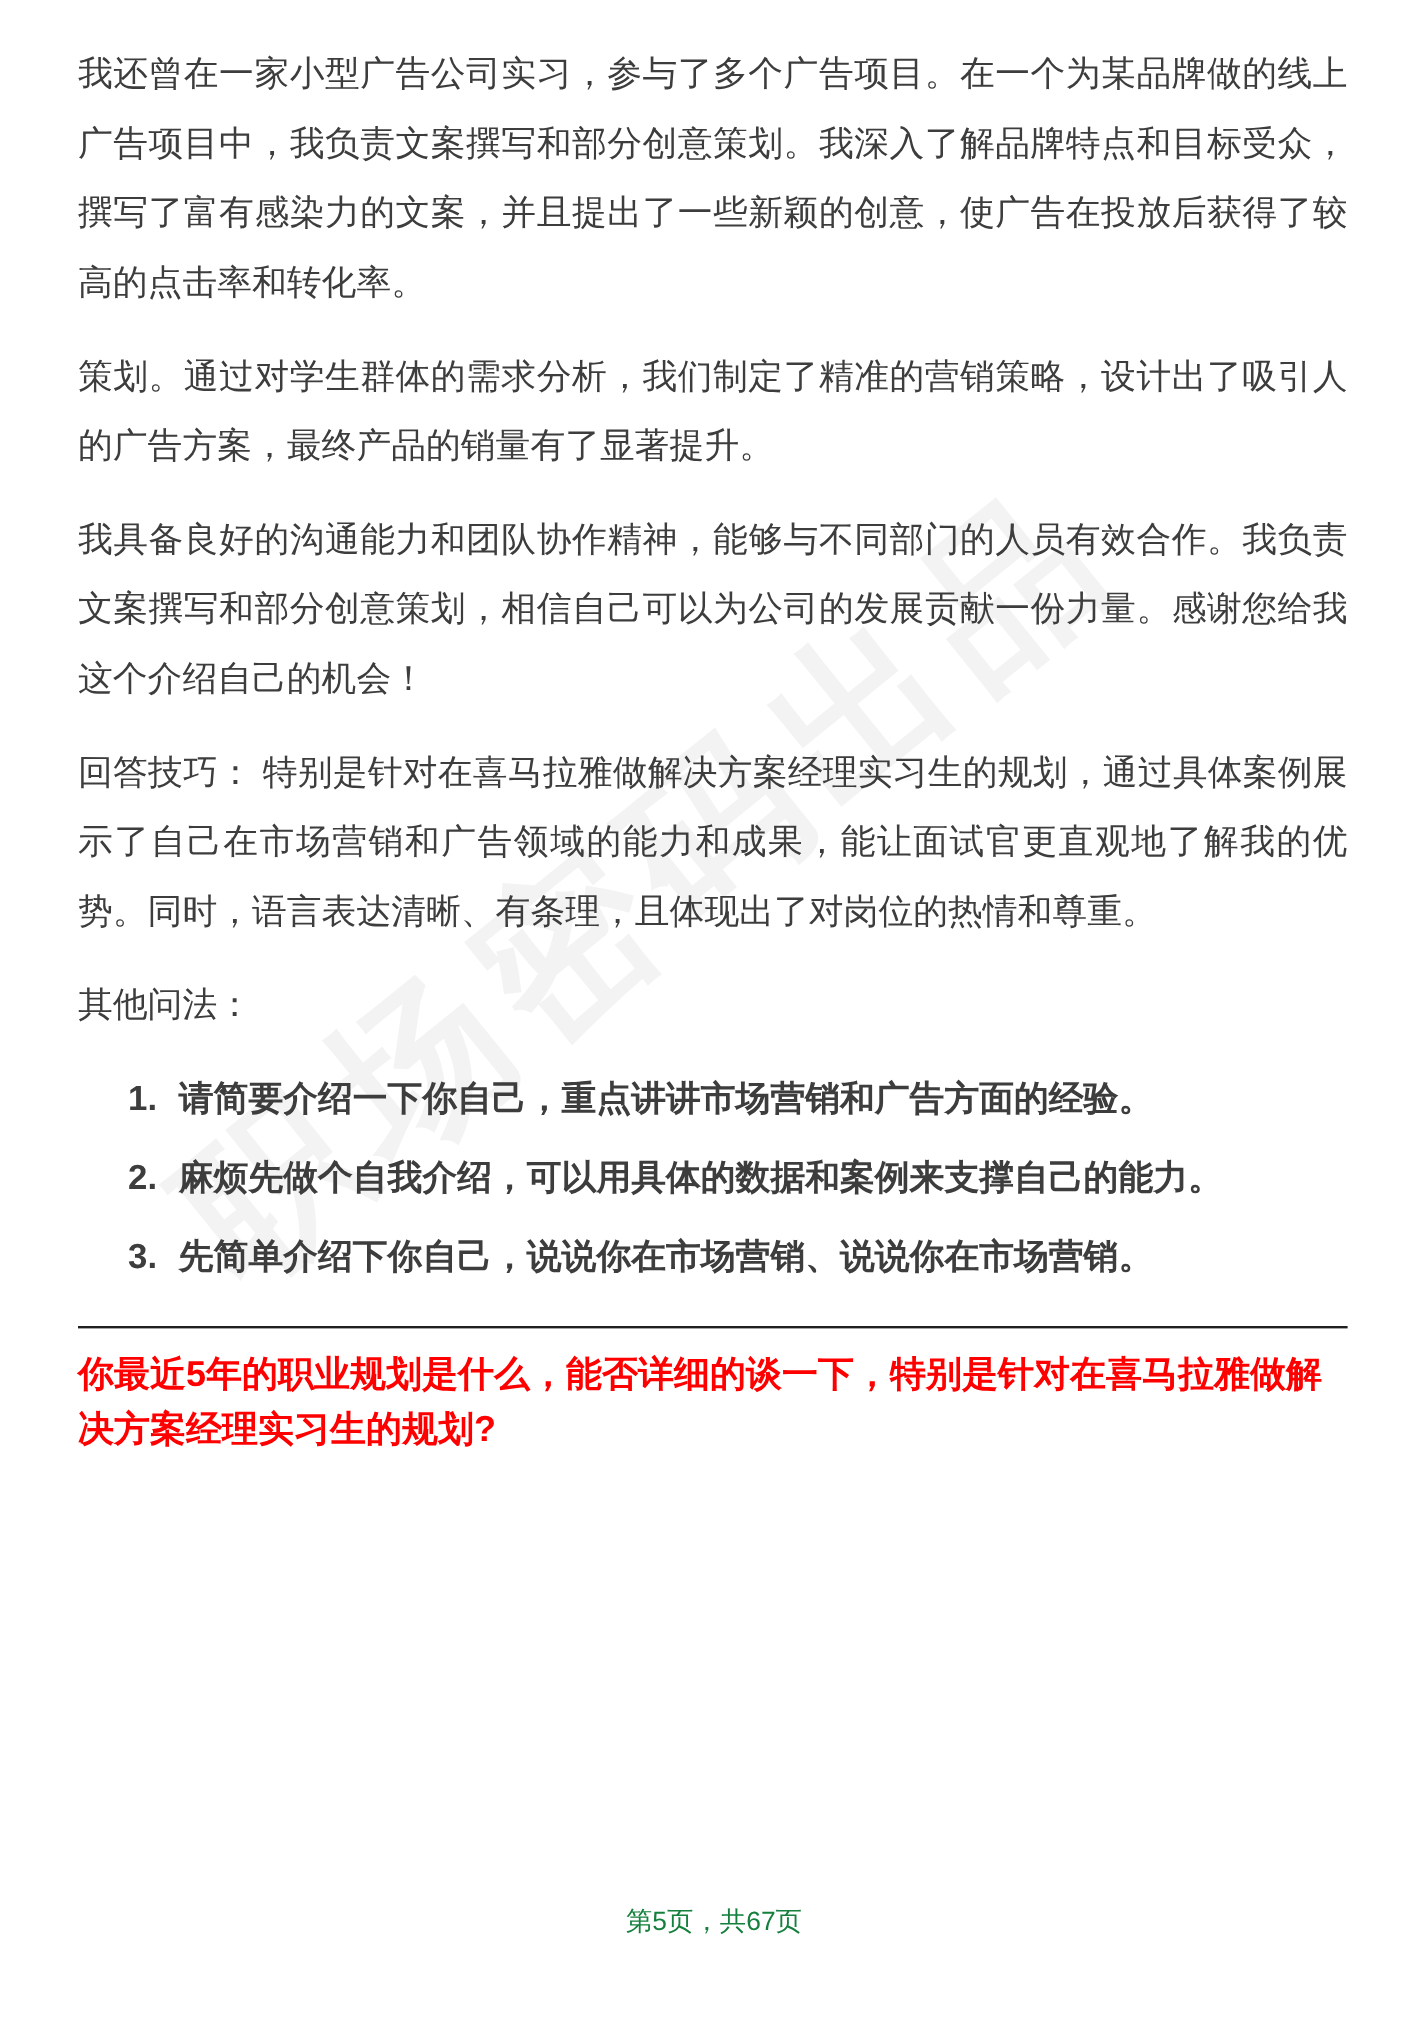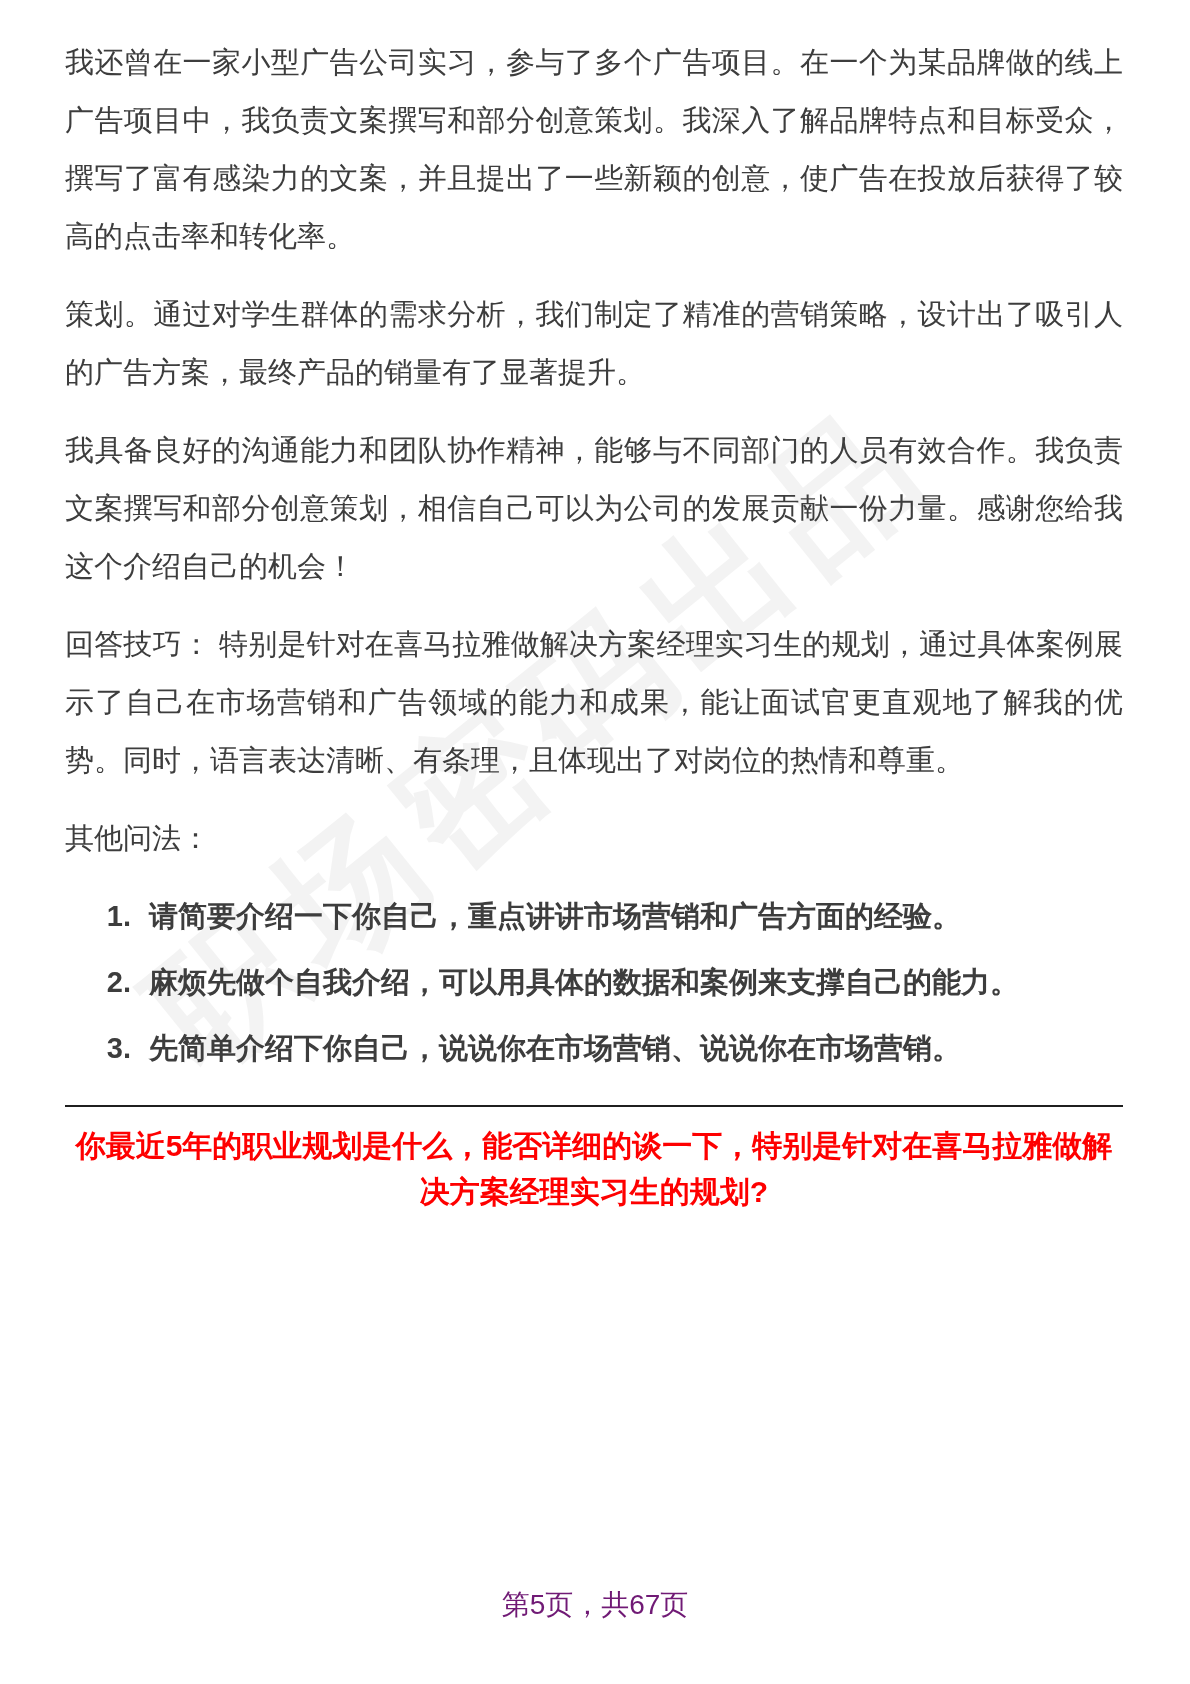--- a/index.html
+++ b/index.html
@@ -63,30 +63,30 @@
     border: none;
     border-top: 2px solid #1f1f1f;
     margin: 28px 0 0 0;
   }
   .next-question {
     margin-top: 16px;
     color: #fe0000;
     font-weight: bold;
     font-size: 30px;
     line-height: 46px;
-    text-align: center;
+    text-align: left;
   }
   .page-footer {
     position: absolute;
     top: 1586px;
     left: 0;
     width: 100%;
     text-align: center;
-    font-size: 28px;
-    color: #701a75;
+    font-size: 22px;
+    color: #15803d;
     z-index: 1;
   }
 </style>
 </head>
 <body>
 
 <div class="page">
 
   <div class="watermark">职场密码出品</div>
 

